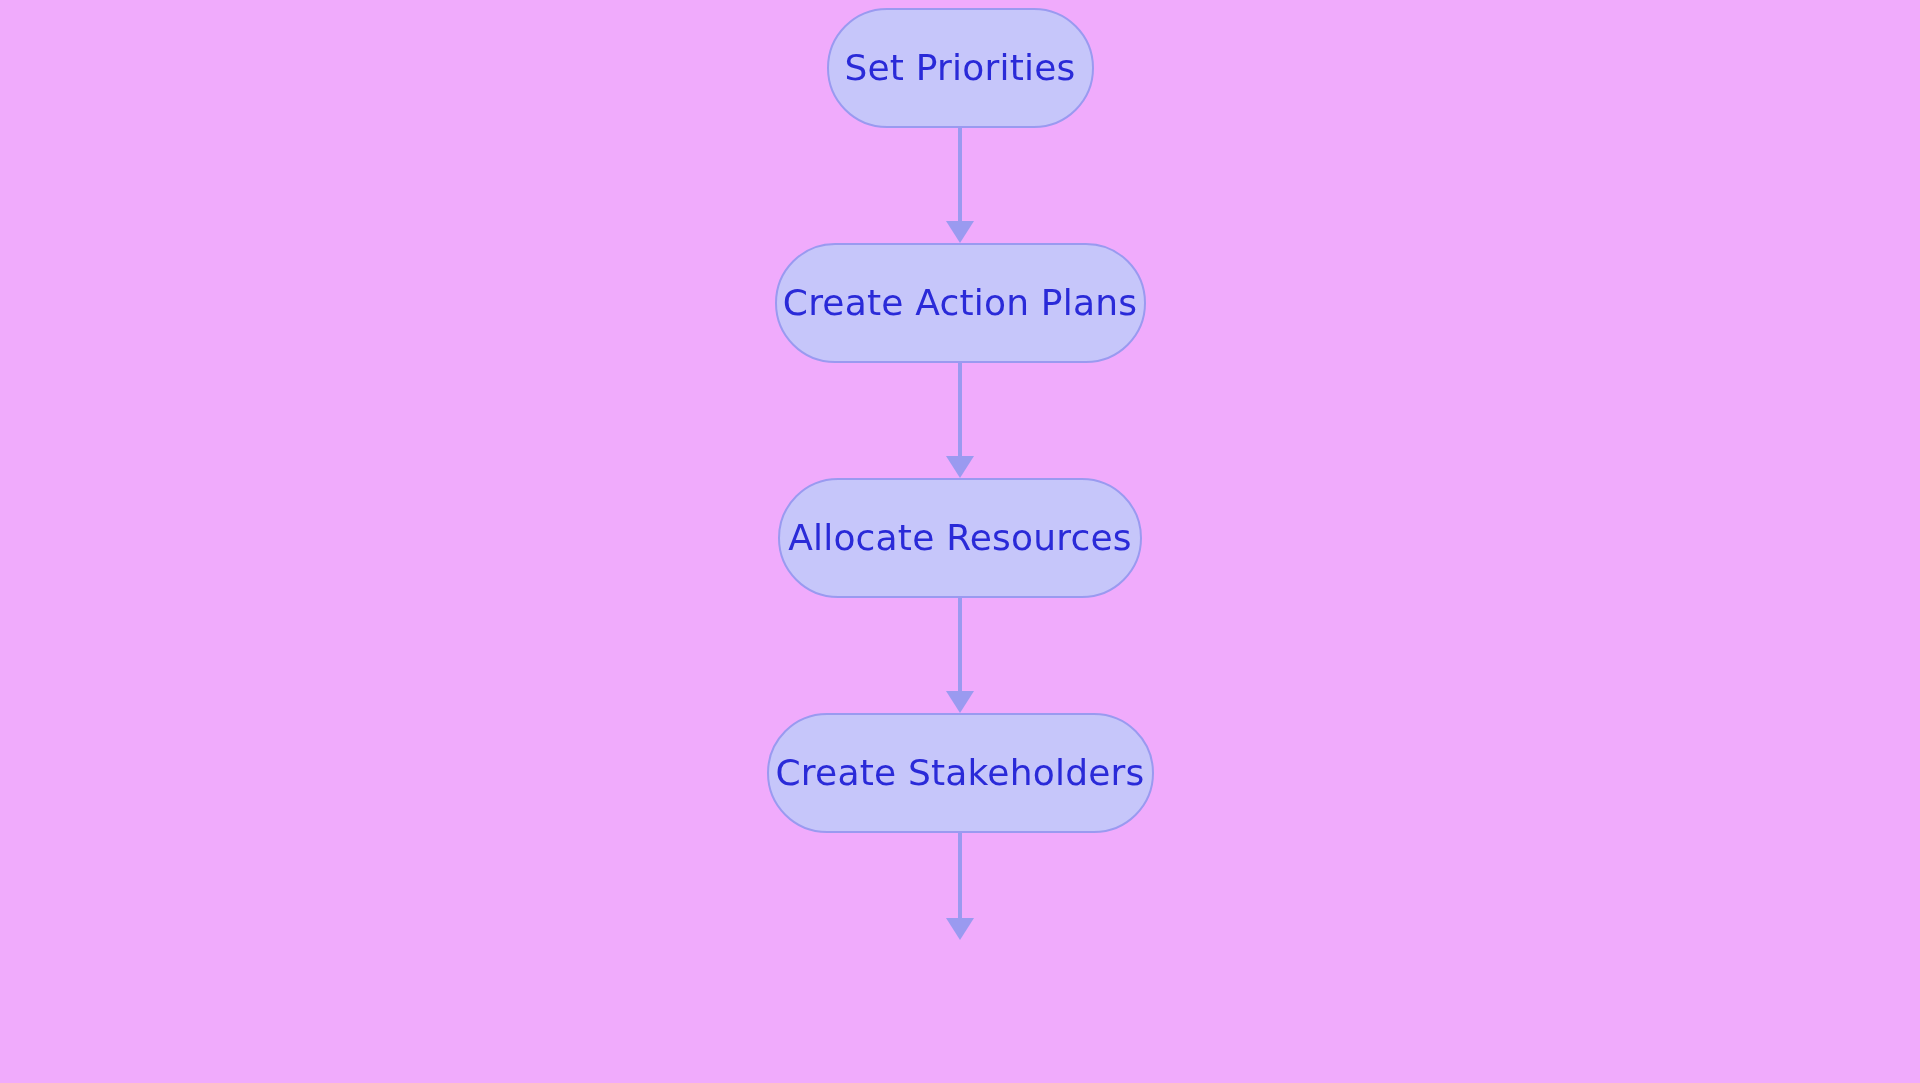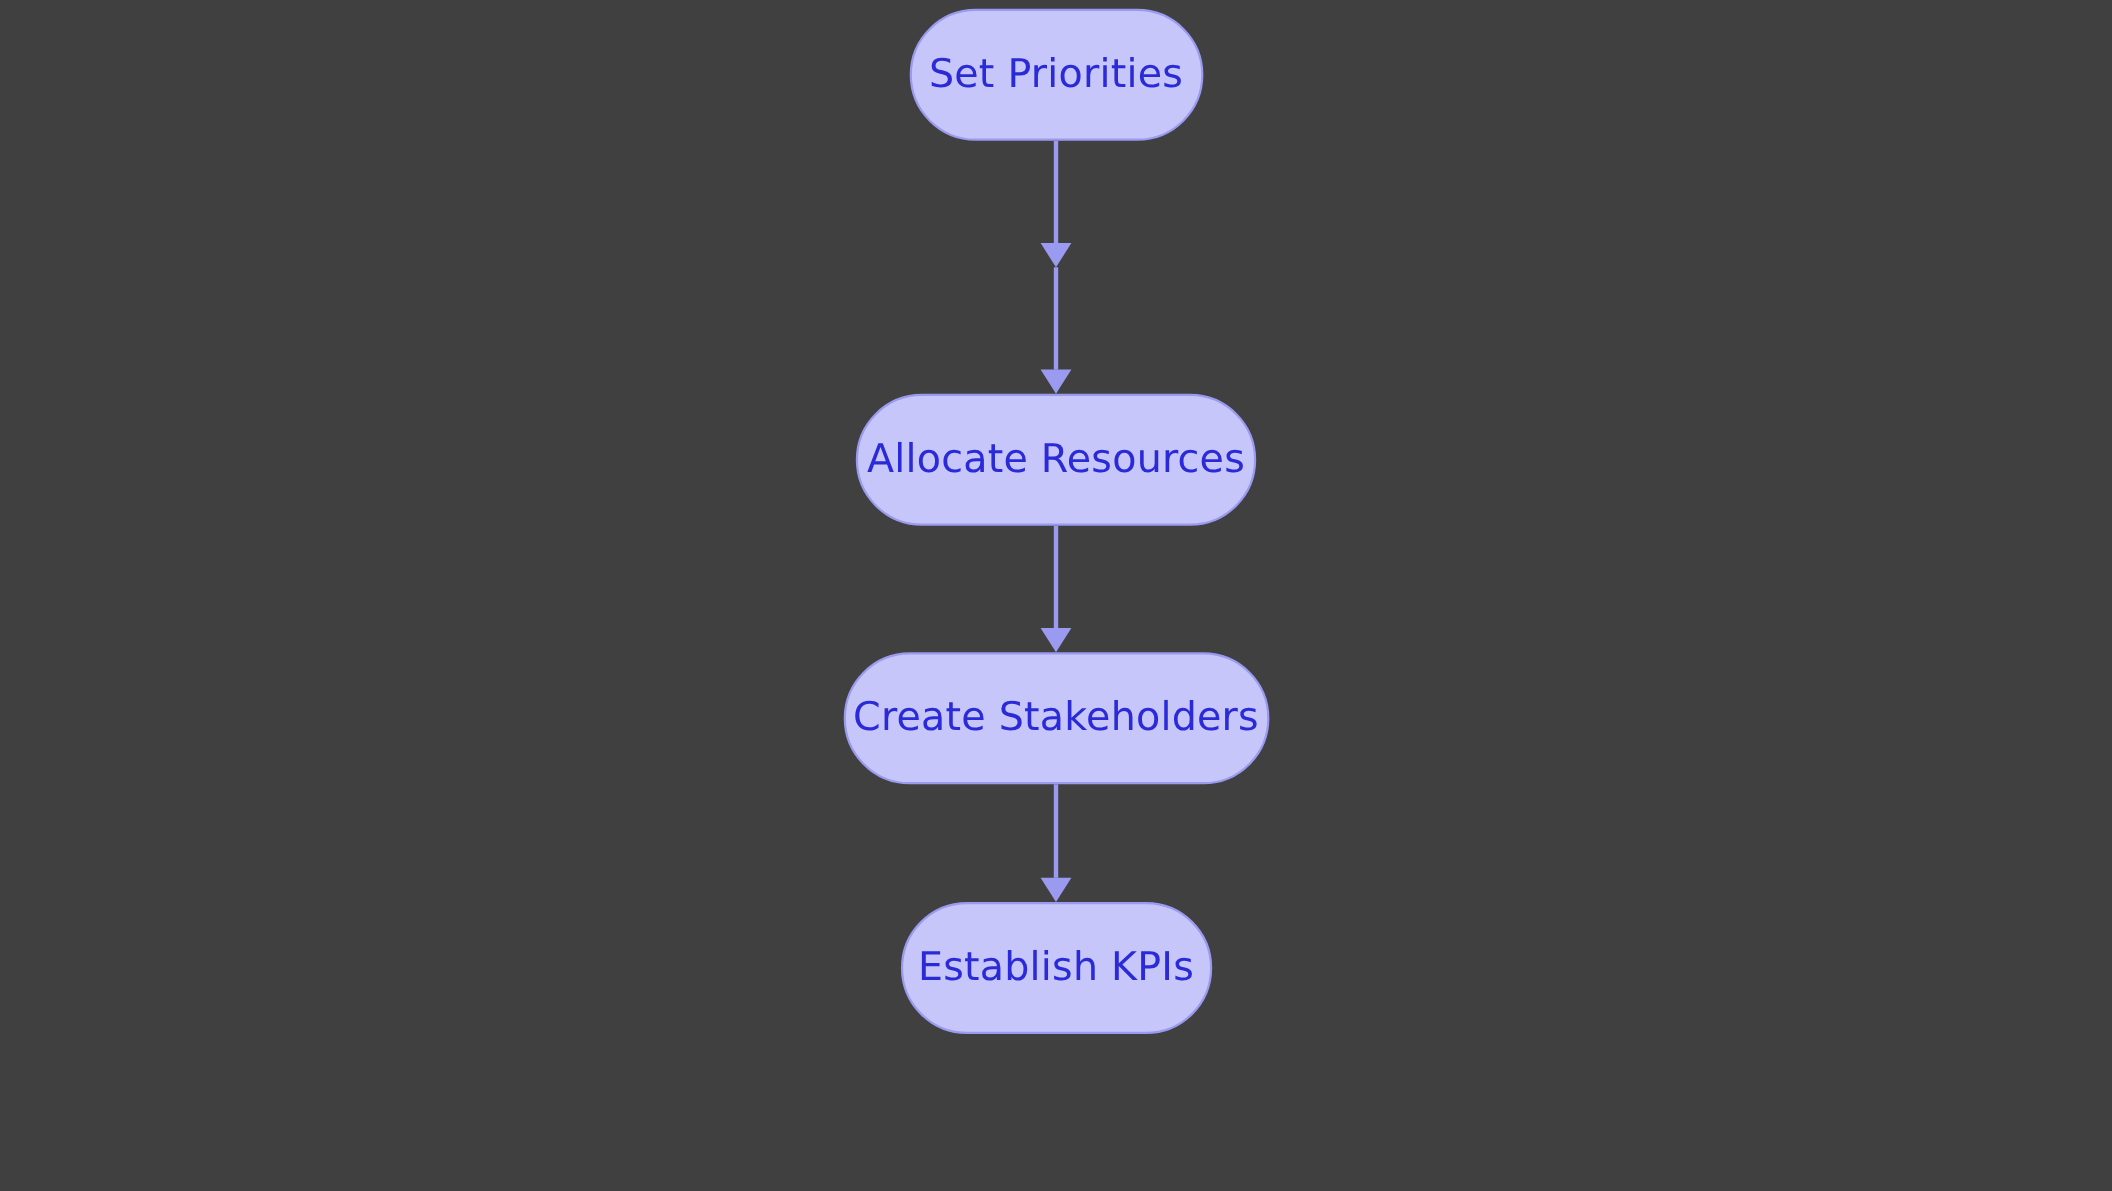--- a/index.html
+++ b/index.html
@@ -8,21 +8,21 @@
     padding: 0;
     background: #ffffff;
   }
   body {
     font-family: "DejaVu Sans", "Liberation Sans", sans-serif;
   }
   #canvas {
     position: relative;
     width: 1920px;
     height: 1083px;
-    background: #404040;
+    background: #f0abfc;
     overflow: hidden;
   }
   .flow {
     position: absolute;
     left: 0;
     top: 0;
     width: 1920px;
     height: 1083px;
     display: flex;
     flex-direction: column;
@@ -85,20 +85,23 @@
 
     <div class="node" style="width:267px">
       <span class="node-label">Set Priorities</span>
     </div>
 
     <div class="connector" style="height:115px">
       <div class="stem"></div>
       <div class="head"></div>
     </div>
 
+    <div class="node" style="width:371px">
+      <span class="node-label">Create Action Plans</span>
+    </div>
 
     <div class="connector" style="height:115px">
       <div class="stem"></div>
       <div class="head"></div>
     </div>
 
     <div class="node" style="width:364px">
       <span class="node-label">Allocate Resources</span>
     </div>
 
@@ -109,18 +112,15 @@
 
     <div class="node" style="width:387px">
       <span class="node-label">Create Stakeholders</span>
     </div>
 
     <div class="connector" style="height:107px">
       <div class="stem"></div>
       <div class="head"></div>
     </div>
 
-    <div class="node" style="width:283px">
-      <span class="node-label">Establish KPIs</span>
-    </div>
 
   </div>
 </div>
 
 </body></html>

